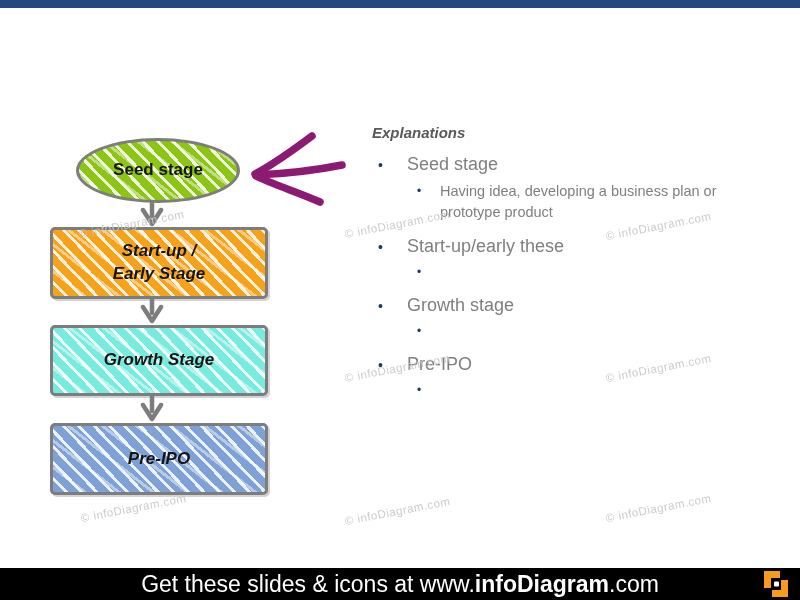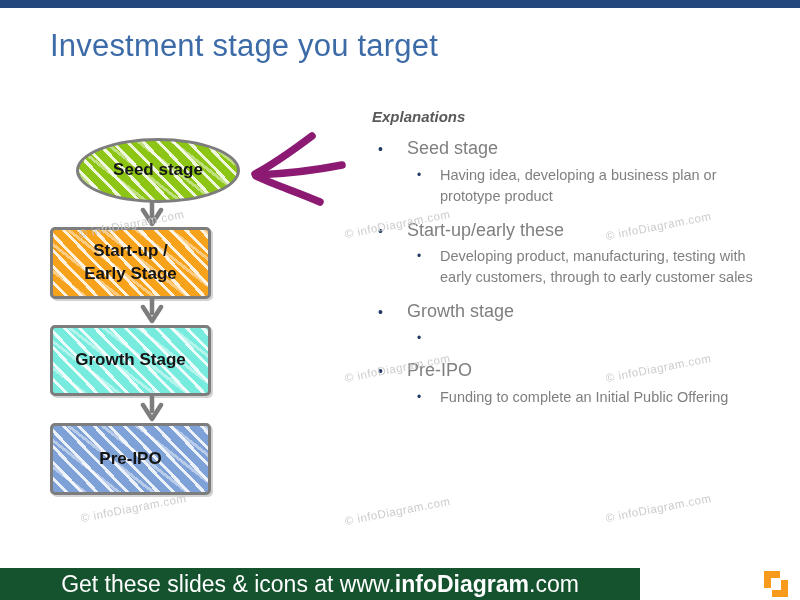--- a/index.html
+++ b/index.html
@@ -17,61 +17,60 @@
   .stage{
     position:absolute;display:flex;align-items:center;justify-content:center;
     text-align:center;font-weight:bold;color:#151515;font-size:17px;line-height:1.35;
     border:3px solid #7D7D7D;box-sizing:border-box;
     background-image:
       repeating-linear-gradient(46deg, rgba(255,255,255,0) 0 8px, rgba(255,255,255,.85) 8px 11px),
       repeating-linear-gradient(38deg, rgba(255,255,255,0) 0 18px, rgba(255,255,255,.45) 18px 21px);
   }
   .stage-label{white-space:pre-line;}
   .stage-ellipse{left:76px;top:138px;width:164px;height:65px;border-radius:50%;}
-  .stage-box{left:50px;width:161px;border-radius:5px;box-shadow:2px 2px 0 rgba(130,130,130,.35);}
+  .stage-box{left:50px;width:218px;border-radius:5px;box-shadow:2px 2px 0 rgba(130,130,130,.35);font-style:italic;}
   .stage-box1{top:227px;height:72px;}
   .stage-box2{top:325px;height:71px;}
   .stage-box3{top:423px;height:72px;}
   .connector{position:absolute;left:140px;width:24px;height:27px;}
   .connector path{stroke:#7D7D7D;stroke-width:4.5;fill:none;stroke-linecap:round;stroke-linejoin:round;}
   .conn1{top:200px;} .conn2{top:297px;} .conn3{top:395px;}
   .annotation-arrow{position:absolute;left:250px;top:131px;width:96px;height:78px;}
   .annotation-arrow path{stroke:#8C1A72;stroke-width:7.5;fill:none;stroke-linecap:round;}
 
   
   .explanations{position:absolute;left:372px;top:108px;width:400px;}
-  .exp-heading{font-size:15px;font-weight:bold;font-style:italic;color:#595959;margin-bottom:8px;}
+  .exp-heading{font-size:15px;font-weight:bold;font-style:italic;color:#595959;margin-bottom:8px;margin-top:16px;}
   .item-title-row{display:flex;margin-top:13px;color:#7F7F7F;font-size:18px;line-height:1.2;}
   .item-title-row .bullet{width:29px;margin-left:6px;color:#1F3864;font-size:14px;padding-top:3px;flex:none;}
   .item-detail-row{display:flex;margin-top:5px;color:#7F7F7F;font-size:14.5px;line-height:1.45;}
   .item-detail-row .bullet{width:23px;margin-left:45px;color:#1F3864;font-size:12px;padding-top:2px;flex:none;}
   .detail-text{width:314px;}
 
   
   .wm{
     position:absolute;color:#C6C6C6;font-size:11.5px;white-space:nowrap;
     transform:rotate(-11deg);opacity:.9;letter-spacing:.5px;
   }
 
   
   .footer{
-    position:absolute;left:0;bottom:0;width:640px;height:32px;background:#14532d;
+    position:absolute;left:0;bottom:0;width:800px;height:32px;background:#000000;
     display:flex;align-items:center;justify-content:center;color:#ffffff;font-size:23px;
   }
   .footer .brand{font-weight:bold;}
   .footer-logo{position:absolute;right:10px;bottom:1px;width:28px;height:30px;}
 </style>
 </head>
 <body>
 
 <div class="slide">
 
   <div class="topbar"></div>
 
-  <div class="slide-title">Investment stage you target</div>
 
   <div>
     <div class="stage stage-ellipse" style="background-color: rgb(140, 197, 20);">
       <span class="stage-label">Seed stage</span>
     </div>
 
     <svg class="connector conn1" viewBox="0 0 24 27">
       <path d="M12 1 V16"></path>
         <path d="M3 10 L12 24 L21 10"></path>
     </svg>
@@ -117,38 +116,36 @@
       <span class="bullet">•</span>
       <span class="detail-text">Having idea, developing a business plan or prototype product</span>
     </div>
 
     <div class="item-title-row">
       <span class="bullet">•</span>
       <span>Start-up/early these</span>
     </div>
     <div class="item-detail-row">
       <span class="bullet">•</span>
-      <span class="detail-text">Developing product, manufacturing, testing with early customers, through to early customer sales</span>
     </div>
 
     <div class="item-title-row">
       <span class="bullet">•</span>
       <span>Growth stage</span>
     </div>
     <div class="item-detail-row">
       <span class="bullet">•</span>
     </div>
 
     <div class="item-title-row">
       <span class="bullet">•</span>
       <span>Pre-IPO</span>
     </div>
     <div class="item-detail-row">
       <span class="bullet">•</span>
-      <span class="detail-text">Funding to complete an Initial Public Offering</span>
     </div>
   </div>
 
   <div class="wm" style="left:78px;top:218px;">© infoDiagram.com</div>
   <div class="wm" style="left:344px;top:218px;">© infoDiagram.com</div>
   <div class="wm" style="left:605px;top:220px;">© infoDiagram.com</div>
   <div class="wm" style="left:344px;top:362px;">© infoDiagram.com</div>
   <div class="wm" style="left:605px;top:362px;">© infoDiagram.com</div>
   <div class="wm" style="left:80px;top:502px;">© infoDiagram.com</div>
   <div class="wm" style="left:344px;top:505px;">© infoDiagram.com</div>

